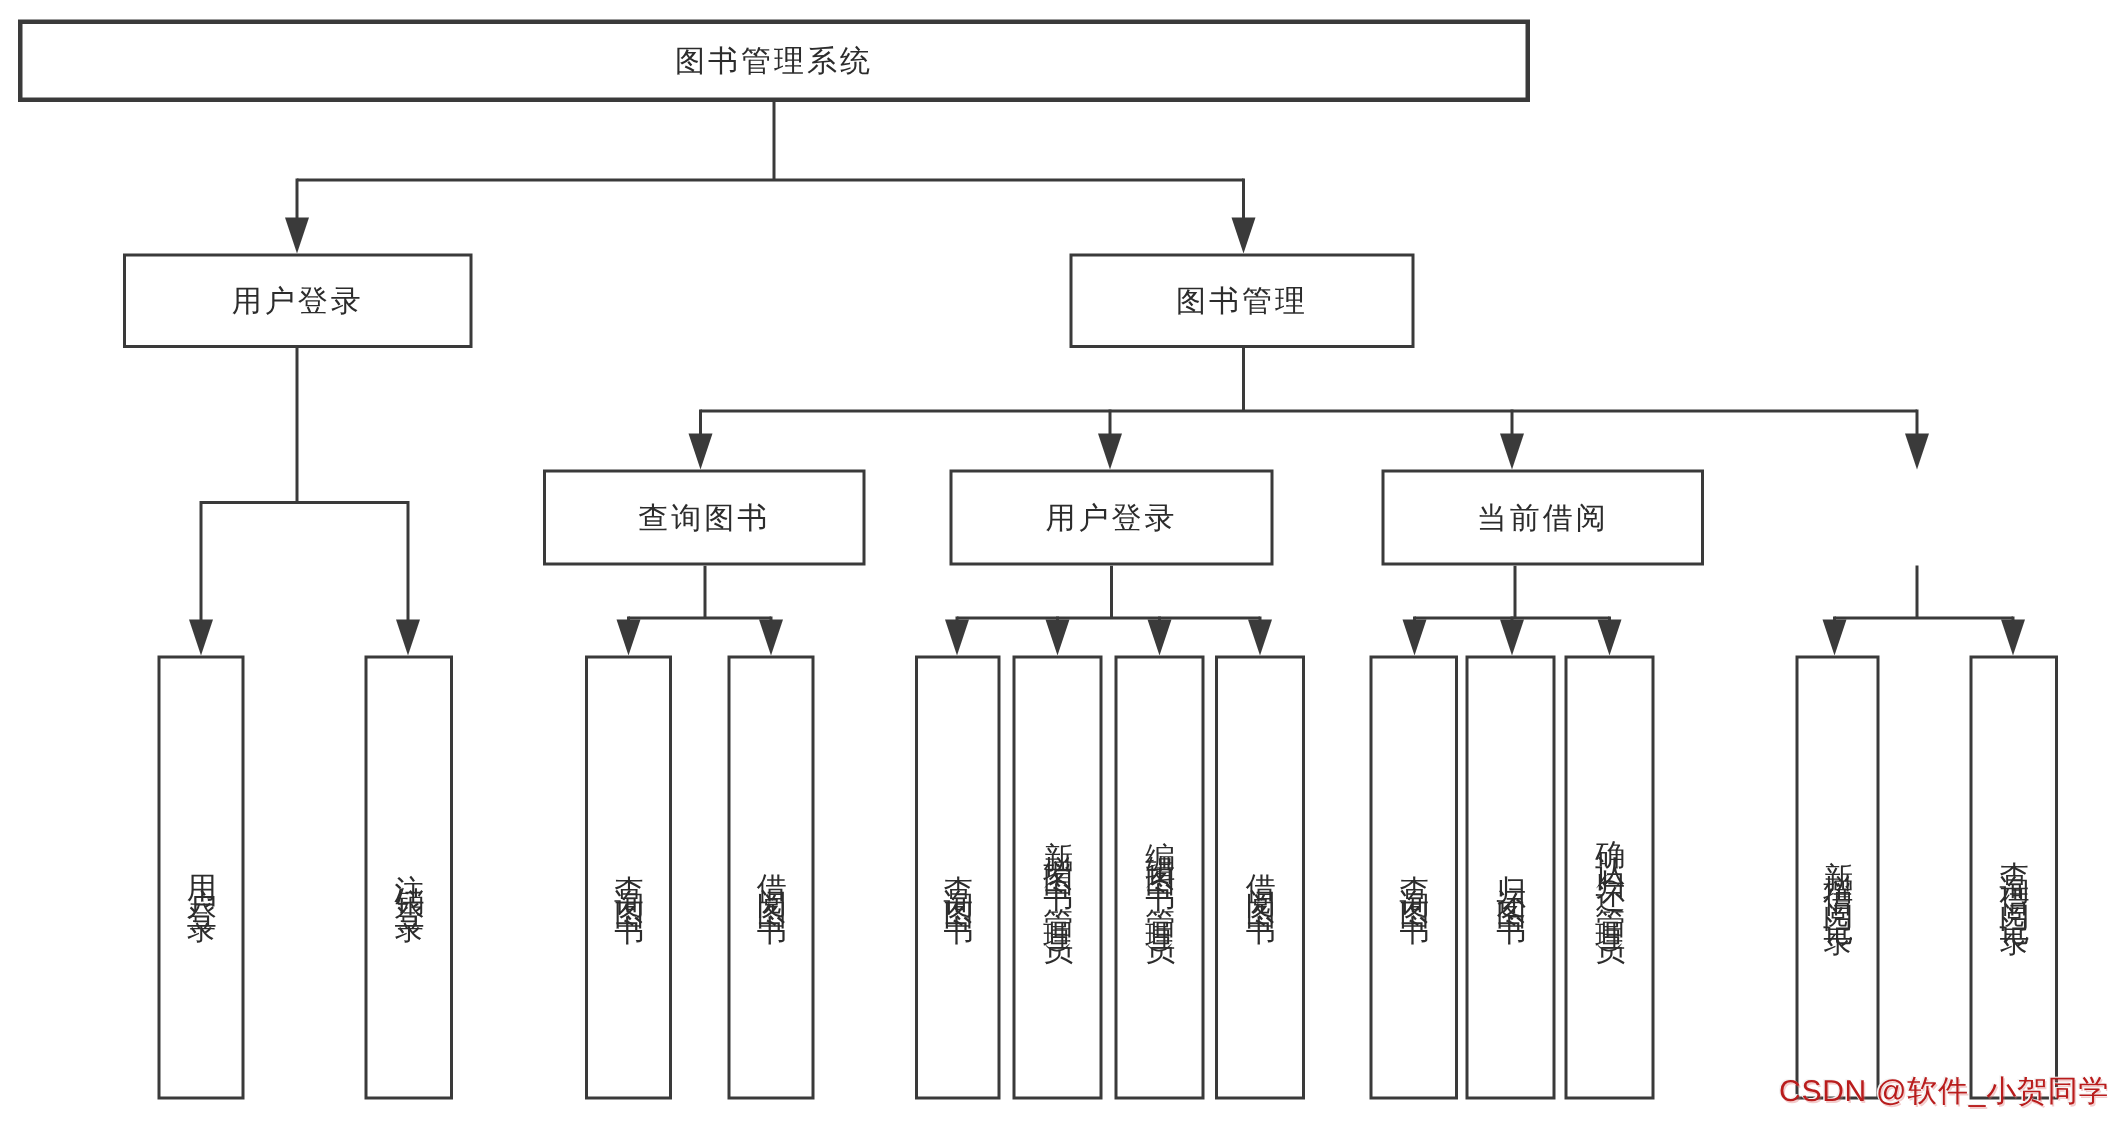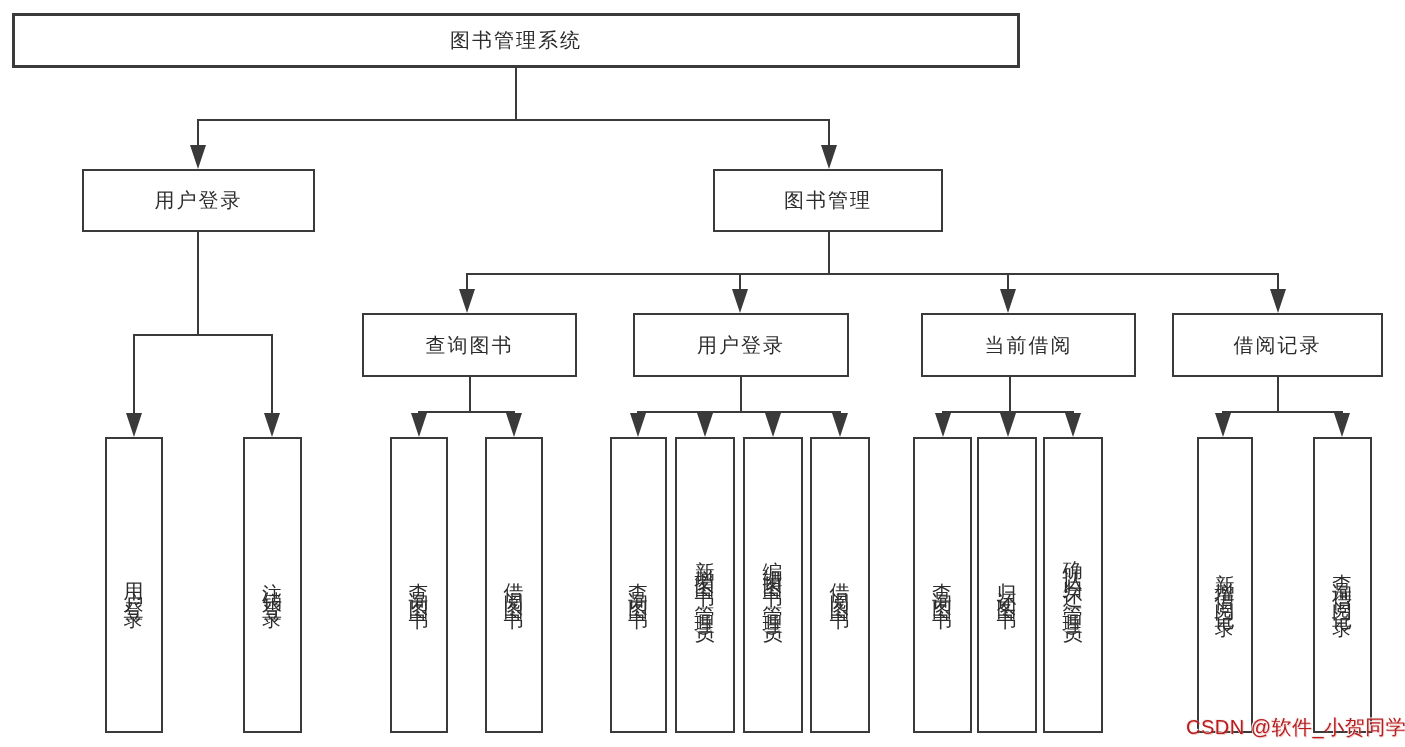--- a/index.html
+++ b/index.html
@@ -125,21 +125,20 @@
   </svg>
 
   <div class="node root" style="left:12px; top:13px; width:1008px; height:55px;">图书管理系统</div>
 
   <div class="node hnode" style="left:82px; top:169px; width:233px; height:63px;">用户登录</div>
   <div class="node hnode" style="left:713px; top:169px; width:230px; height:63px;">图书管理</div>
 
   <div class="node hnode" style="left:362px; top:313px; width:215px; height:64px;">查询图书</div>
   <div class="node hnode" style="left:633px; top:313px; width:216px; height:64px;">用户登录</div>
   <div class="node hnode" style="left:902px; top:313px; width:215px; height:64px;margin-left:19px;">当前借阅</div>
-  <div class="node hnode" style="left:1172px; top:313px; width:211px; height:64px;">借阅记录</div>
 
   <div class="node leaf" style="left:105px; top:437px; width:58px; height:296px;">用户登录</div>
   <div class="node leaf" style="left:243px; top:437px; width:59px; height:296px;">注销登录</div>
 
   <div class="node leaf" style="left:390px; top:437px; width:58px; height:296px;">查询图书</div>
   <div class="node leaf" style="left:485px; top:437px; width:58px; height:296px;">借阅图书</div>
 
   <div class="node leaf" style="left:610px; top:437px; width:57px; height:296px;">查询图书</div>
   <div class="node leaf" style="left:675px; top:437px; width:60px; height:296px;">新增图书（管理员）</div>
   <div class="node leaf" style="left:743px; top:437px; width:60px; height:296px;">编辑图书（管理员）</div>

